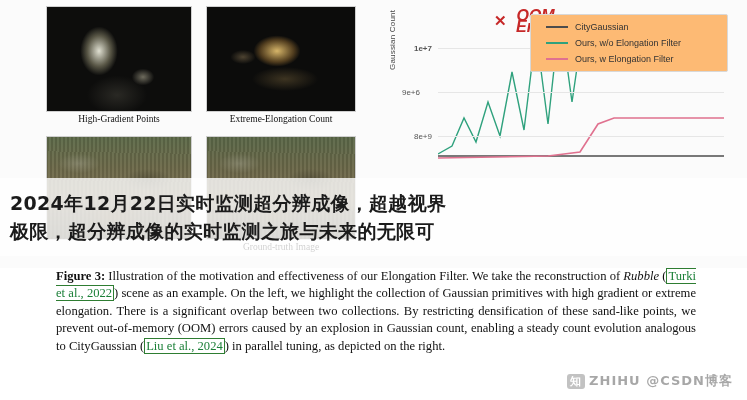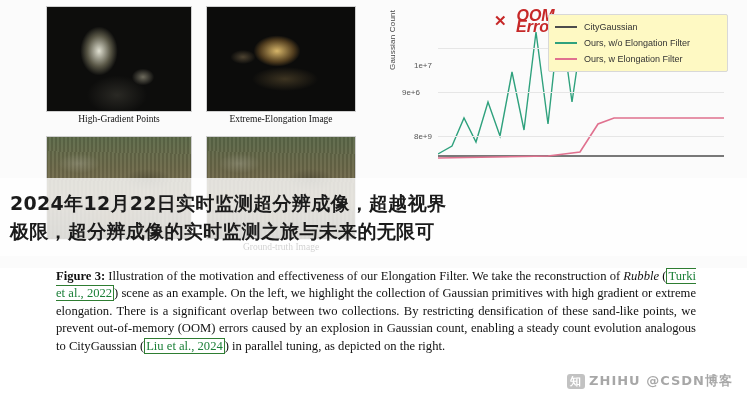--- a/index.html
+++ b/index.html
@@ -66,22 +66,22 @@
     position:absolute;left:2px;top:70px;width:14px;
     font-size:8px;color:#444;letter-spacing:.2px;
     transform:rotate(-90deg);transform-origin:left top;
     white-space:nowrap;font-family:"Liberation Sans", sans-serif;
   }
   .ytick{position:absolute;font-size:8px;color:#555;font-family:"Liberation Sans", sans-serif;text-align:right;width:34px;}
   .axis-area{position:absolute;left:52px;top:6px;width:286px;height:236px;}
   .gridline{position:absolute;left:0;width:100%;height:1px;background:#e6e6e6;}
   .legend{
     position:absolute;right:6px;top:14px;width:166px;
-    background:#fef9c3;border:1px solid #d8d8d8;border-radius:2px;
-    padding:4px 6px;
+    background:#fdba74;border:1px solid #d8d8d8;border-radius:2px;
+    padding:4px 15px;
   }
   .legend .row{display:flex;align-items:center;height:16px;}
   .legend .swatch{width:22px;height:2px;margin-right:7px;flex:0 0 auto;}
   .legend .ltxt{font-size:9px;color:#333;font-family:"Liberation Sans", sans-serif;white-space:nowrap;}
   .oom{
     position:absolute;left:78px;top:4px;
     font-size:16px;color:#c62828;font-weight:bold;line-height:11px;
     font-family:"Liberation Sans", sans-serif;text-align:center;font-style:italic;
   }
   .oomx{position:absolute;left:56px;top:6px;font-size:15px;color:#c62828;font-weight:bold;font-family:"Liberation Sans", sans-serif;}
@@ -132,42 +132,42 @@
 
     <div class="panels">
 
       <div class="panel p1">
         <div class="img"></div>
         <div class="cap">High-Gradient Points</div>
       </div>
 
       <div class="panel p2">
         <div class="img"></div>
-        <div class="cap">Extreme-Elongation Image</div>
+        <div class="cap">Extreme-Elongation Count</div>
       </div>
 
       <div class="panel p3">
         <div class="img">
             <div class="noise"></div>
           </div>
       </div>
 
       <div class="panel p4">
         <div class="img">
             <div class="noise"></div>
           </div>
         <div class="cap">Ground-truth Image</div>
       </div>
 
     </div>
 
     <div class="plot">
       <div class="ylabel">Gaussian Count</div>
 
-      <div class="ytick" style="left:12px;top:61px;">1e+7</div>
+      <div class="ytick" style="left:12px;top:44px;font-weight:bold;">1e+7</div>
       <div class="ytick" style="left:0;top:88px;">9e+6</div>
       <div class="ytick" style="left:12px;top:132px;">8e+9</div>
 
       <div class="axis-area">
         <div class="gridline" style="top:42px;"></div>
         <div class="gridline" style="top:86px;"></div>
         <div class="gridline" style="top:130px;"></div>
 
         <svg width="286" height="236" viewBox="0 0 286 236">
 

